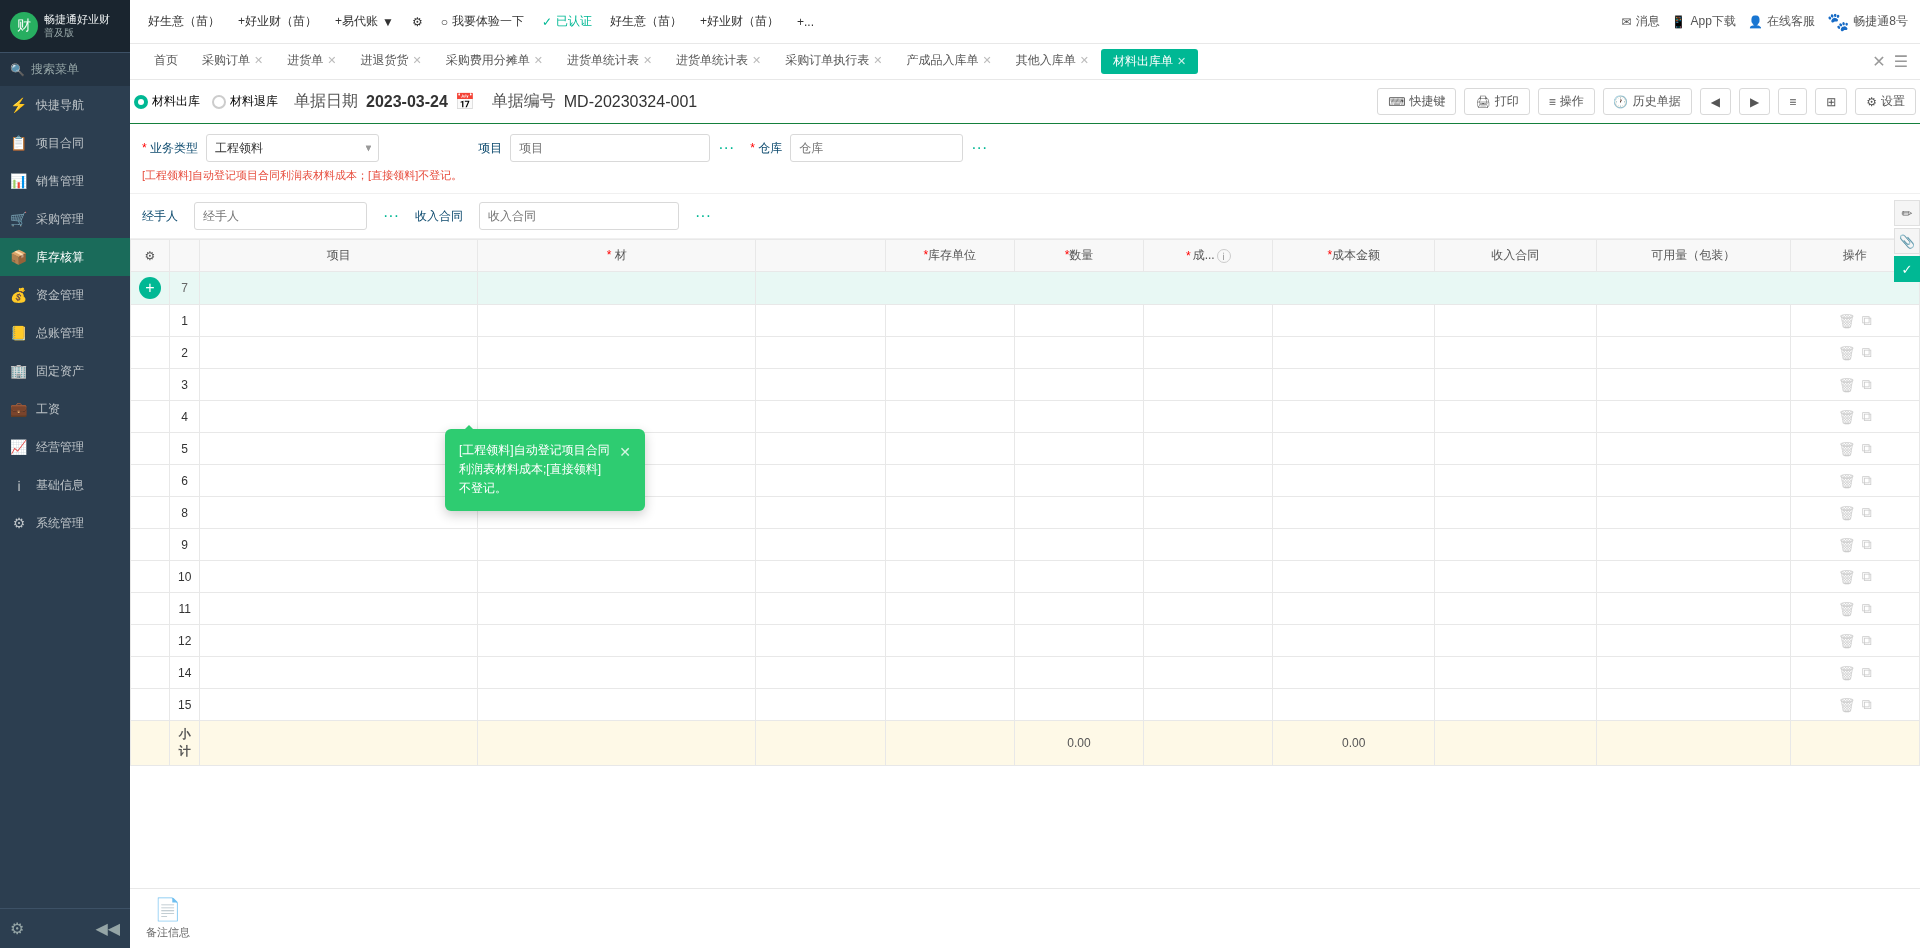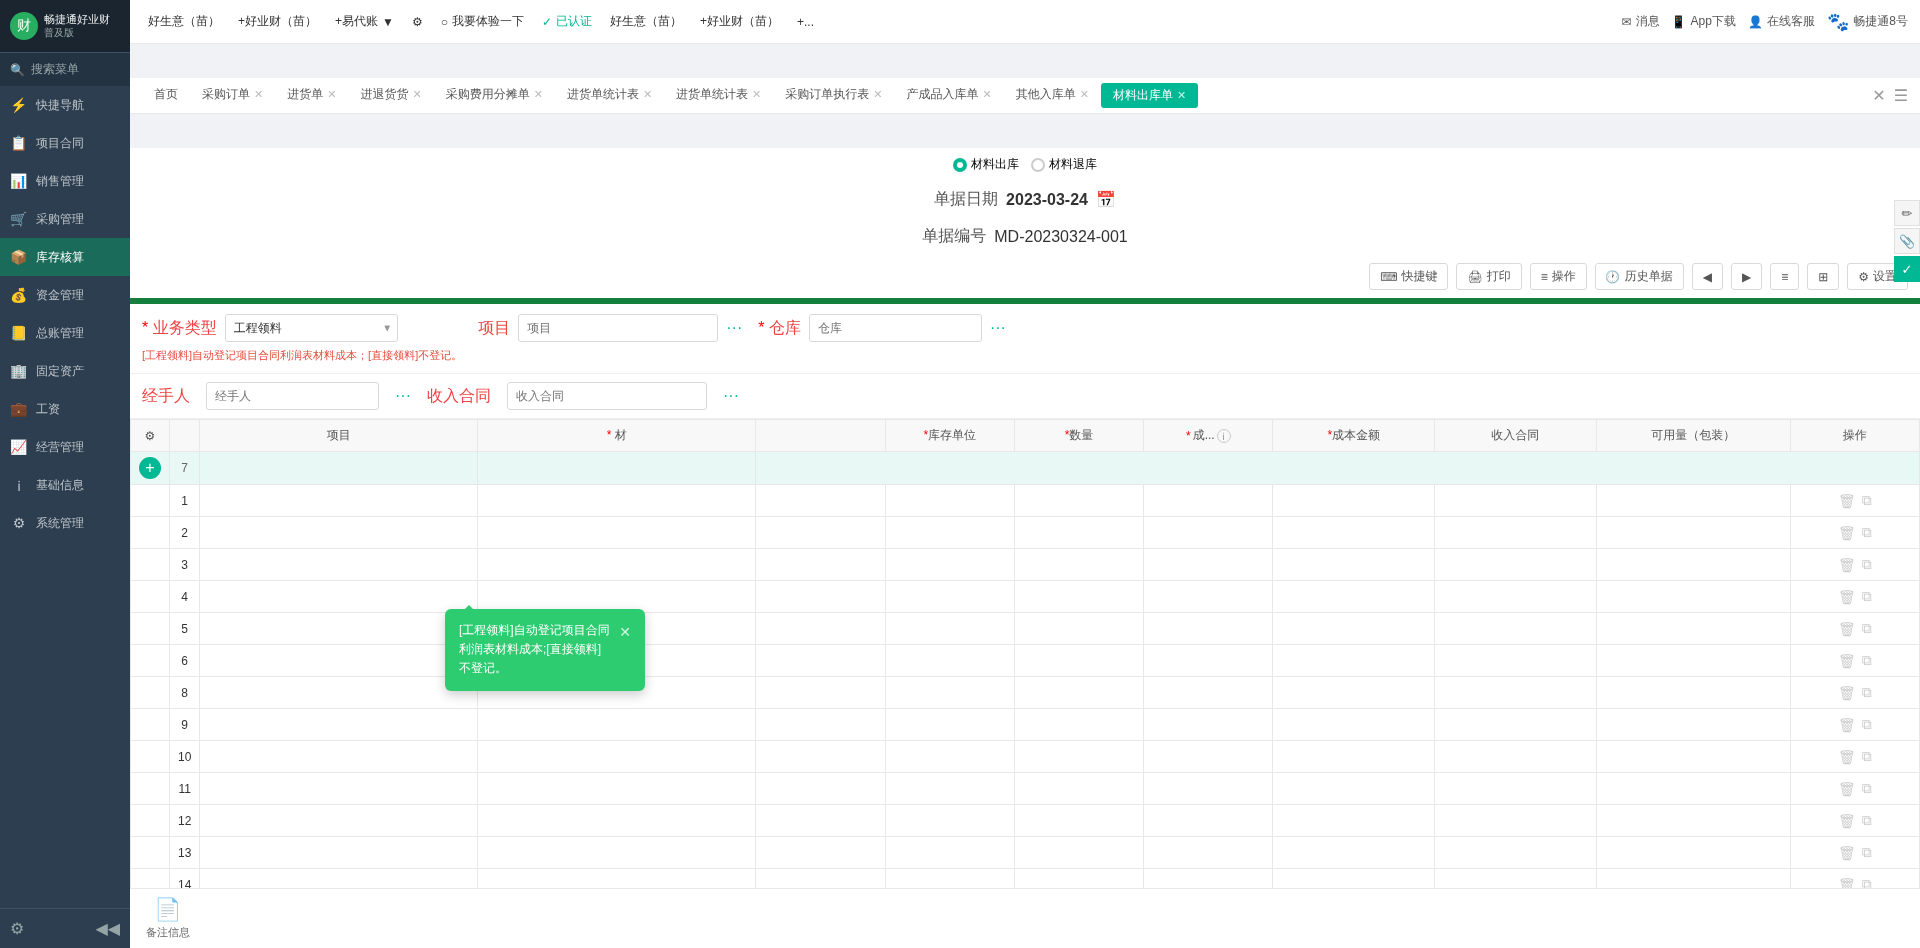--- a/index.html
+++ b/index.html
@@ -13,21 +13,21 @@
     .sidebar-logo-sub { font-size: 10px; color: #95a5a6; }
     .sidebar-search { padding: 8px 10px; background: #243342; display: flex; align-items: center; gap: 6px; color: #95a5a6; cursor: pointer; }
     .sidebar-nav { flex: 1; overflow-y: auto; }
     .sidebar-nav-item { padding: 10px 10px; display: flex; align-items: center; gap: 8px; color: #bdc3c7; cursor: pointer; font-size: 12px; }
     .sidebar-nav-item.active { background: #1a6b5a; color: #fff; }
     .sidebar-nav-icon { width: 18px; height: 18px; display: flex; align-items: center; justify-content: center; font-size: 14px; }
     .sidebar-bottom { padding: 10px; display: flex; align-items: center; justify-content: space-between; border-top: 1px solid #3d5166; }
     .sidebar-bottom-icon { color: #95a5a6; cursor: pointer; font-size: 16px; }
 
     
-    .main { flex: 1; display: flex; flex-direction: column; height: 948px; overflow: hidden; gap: 34px; }
+    .main { flex: 1; display: flex; flex-direction: column; height: 948px; overflow: hidden; }
 
     
     .topbar { background: #fff; border-bottom: 1px solid #e8e8e8; padding: 0 12px; height: 44px; display: flex; align-items: center; justify-content: space-between; flex-shrink: 0; }
     .topbar-left { display: flex; align-items: center; gap: 6px; flex-wrap: nowrap; overflow: hidden; }
     .topbar-item { display: flex; align-items: center; gap: 4px; padding: 2px 6px; color: #333; font-size: 12px; cursor: pointer; white-space: nowrap; }
     .topbar-right { display: flex; align-items: center; gap: 12px; font-size: 12px; color: #555; flex-shrink: 0; }
     .topbar-right-item { display: flex; align-items: center; gap: 4px; cursor: pointer; }
 
     
     .tabbar { background: #fff; border-bottom: 1px solid #e8e8e8; padding: 0 12px; height: 36px; display: flex; align-items: center; gap: 0; overflow: hidden; flex-shrink: 0; }
@@ -35,36 +35,36 @@
     .tab-item.active-tab { color: #00b894; border-bottom-color: #00b894; }
     .tab-close { color: #bbb; font-size: 11px; }
 
     
     .content { flex: 1; background: #f5f5f5; overflow: hidden; display: flex; flex-direction: column; }
 
     
     .form-card { background: #fff; margin: 0; padding: 0; display: flex; flex-direction: column; flex: 1; overflow: hidden; }
 
     
-    .form-header { padding: 8px 12px; border-bottom: 6px solid #15803d; display: flex; align-items: center; gap: 16px; flex-shrink: 0; flex-direction: column; }
+    .form-header { padding: 8px 4px; border-bottom: 1px solid #15803d; display: flex; align-items: center; gap: 16px; flex-shrink: 0; }
     .radio-group { display: flex; align-items: center; gap: 12px; }
     .radio-item { display: flex; align-items: center; gap: 4px; cursor: pointer; }
     .radio-dot { width: 14px; height: 14px; border-radius: 50%; border: 2px solid #ccc; display: inline-block; }
     .radio-dot.checked { border-color: #00b894; background: #00b894; position: relative; }
     .radio-dot.checked::after { content: ''; position: absolute; top: 2px; left: 2px; width: 6px; height: 6px; background: #fff; border-radius: 50%; }
     .form-meta { display: flex; align-items: center; gap: 8px; font-size: 16px; color: #555; }
     .calendar-icon { color: #00b894; cursor: pointer; }
     .form-actions { margin-left: auto; display: flex; gap: 8px; }
     .btn-action { padding: 4px 10px; border: 1px solid #d9d9d9; background: #fff; border-radius: 3px; cursor: pointer; font-size: 12px; color: #555; display: flex; align-items: center; gap: 4px; }
 
     
     .form-fields { padding: 10px 12px; display: flex; flex-wrap: nowrap; gap: 16px; flex-shrink: 0; border-bottom: 1px solid #f0f0f0; }
     .field-group { display: flex; align-items: flex-start; flex-direction: column; gap: 4px; }
     .field-row { display: flex; align-items: center; gap: 8px; }
-    .field-label { color: #ef4444; font-size: 16px; }
+    .field-label { color: #0c4a6e; font-size: 12px; }
     .field-label.required::before { content: '* '; color: red; }
     .field-input { border: 1px solid #d9d9d9; border-radius: 3px; padding: 4px 8px; font-size: 12px; min-width: 120px; height: 28px; color: #333; outline: none; }
     .field-select-wrapper { position: relative; display: inline-block; }
     .field-select-wrapper::after { content: '▼'; position: absolute; right: 6px; top: 50%; transform: translateY(-50%); font-size: 9px; color: #999; pointer-events: none; }
     .field-more { color: #00b894; cursor: pointer; font-size: 16px; }
     .field-warning { color: #e74c3c; font-size: 11px; margin-top: 2px; }
 
     .form-fields-row2 { padding: 8px 12px; display: flex; align-items: center; gap: 16px; flex-shrink: 0; border-bottom: 1px solid #f0f0f0; }
 
     
@@ -613,39 +613,20 @@
                 <td></td>
                 <td>
                   <div class="action-icons">
                     <span class="icon-del">🗑</span>
                     <span class="icon-copy">⧉</span>
                   </div>
                 </td>
               </tr>
             <tr>
                 <td></td>
-                <td class="table-row-num">13</td>
-                <td></td>
-                <td></td>
-                <td></td>
-                <td></td>
-                <td></td>
-                <td></td>
-                <td></td>
-                <td></td>
-                <td></td>
-                <td>
-                  <div class="action-icons">
-                    <span class="icon-del">🗑</span>
-                    <span class="icon-copy">⧉</span>
-                  </div>
-                </td>
-              </tr>
-            <tr>
-                <td></td>
                 <td class="table-row-num">14</td>
                 <td></td>
                 <td></td>
                 <td></td>
                 <td></td>
                 <td></td>
                 <td></td>
                 <td></td>
                 <td></td>
                 <td></td>

